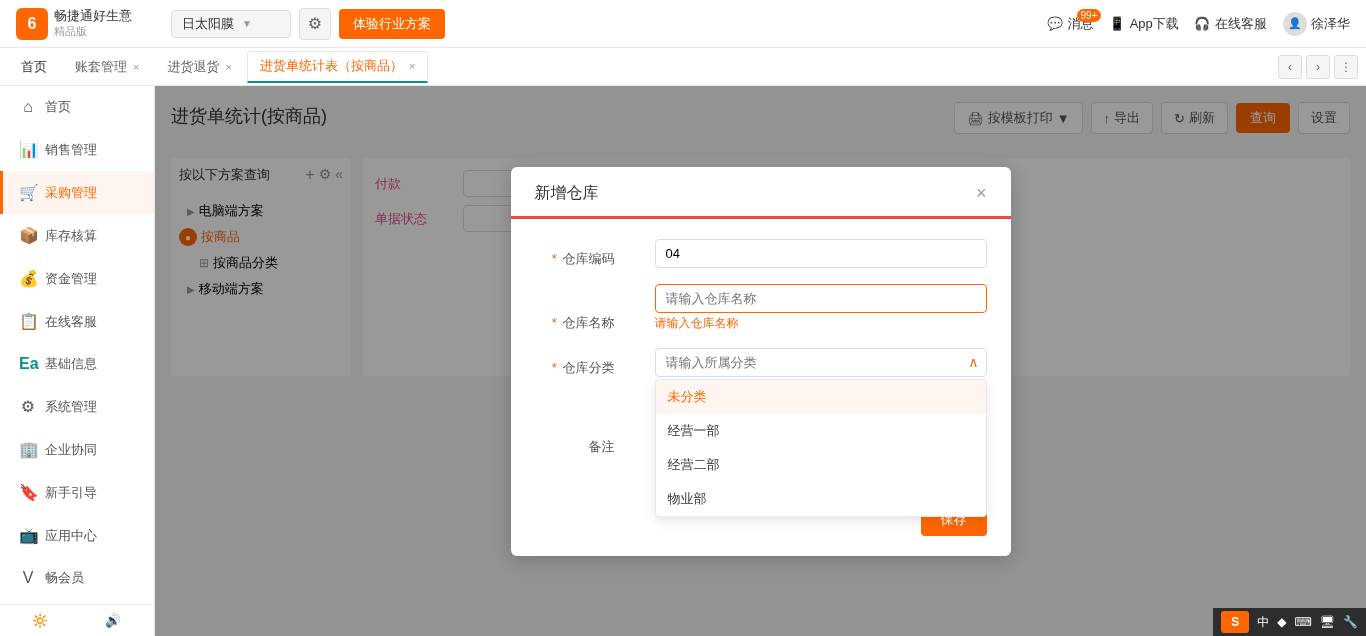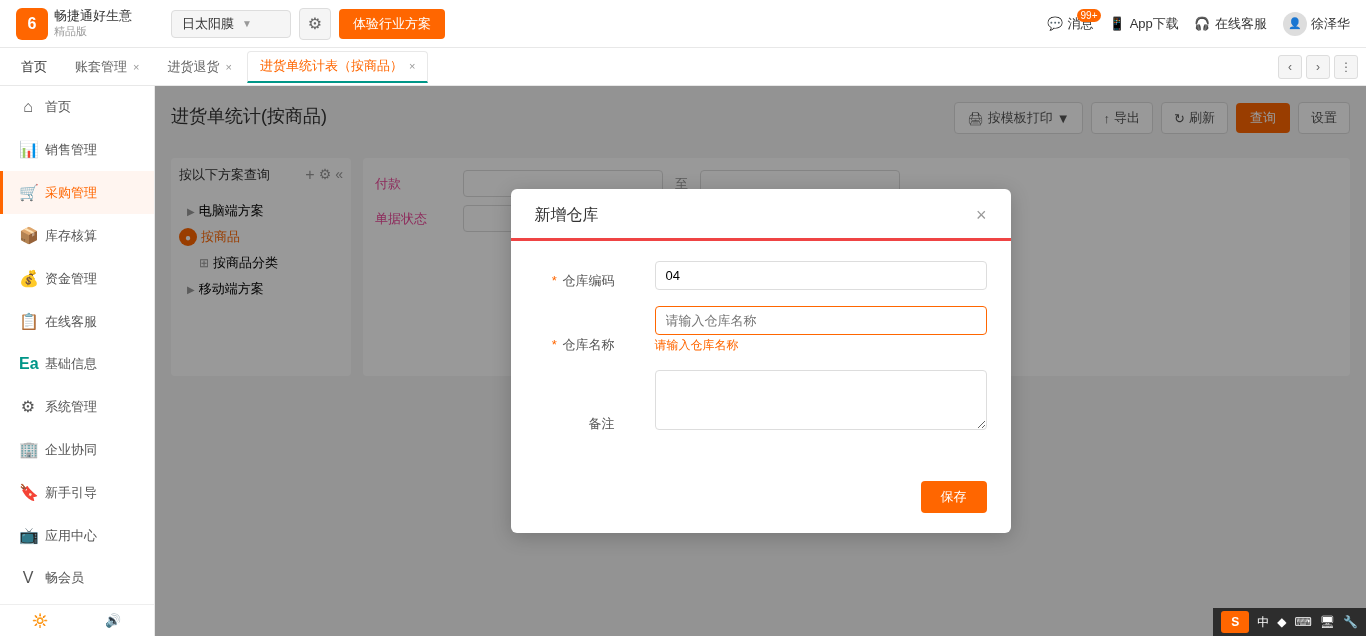--- a/index.html
+++ b/index.html
@@ -525,20 +525,37 @@
             <div class="form-label">
               <span class="required">*</span>
               <span>仓库名称</span>
             </div>
             <div class="form-control">
               <input class="form-input error" type="text" placeholder="请输入仓库名称" style="">
               <div class="error-msg">请输入仓库名称</div>
             </div>
           </div>
 
+          <div class="form-row">
+            <div class="form-label">
+              <span class="required">*</span>
+              <span>仓库分类</span>
+            </div>
+            <div class="form-control form-select-wrapper">
+              <input class="form-select-input" type="text" placeholder="请输入所属分类" style="">
+              <span class="select-arrow">∧</span>
+              
+              <div class="dropdown-list">
+                <div class="dropdown-item selected">未分类</div>
+                <div class="dropdown-item">经营一部</div>
+                <div class="dropdown-item">经营二部</div>
+                <div class="dropdown-item">物业部</div>
+              </div>
+            </div>
+          </div>
 
           <div class="form-row">
             <div class="form-label">
               <span>备注</span>
             </div>
             <div class="form-control">
               <textarea class="form-textarea" style=""></textarea>
             </div>
           </div>
         </div>

